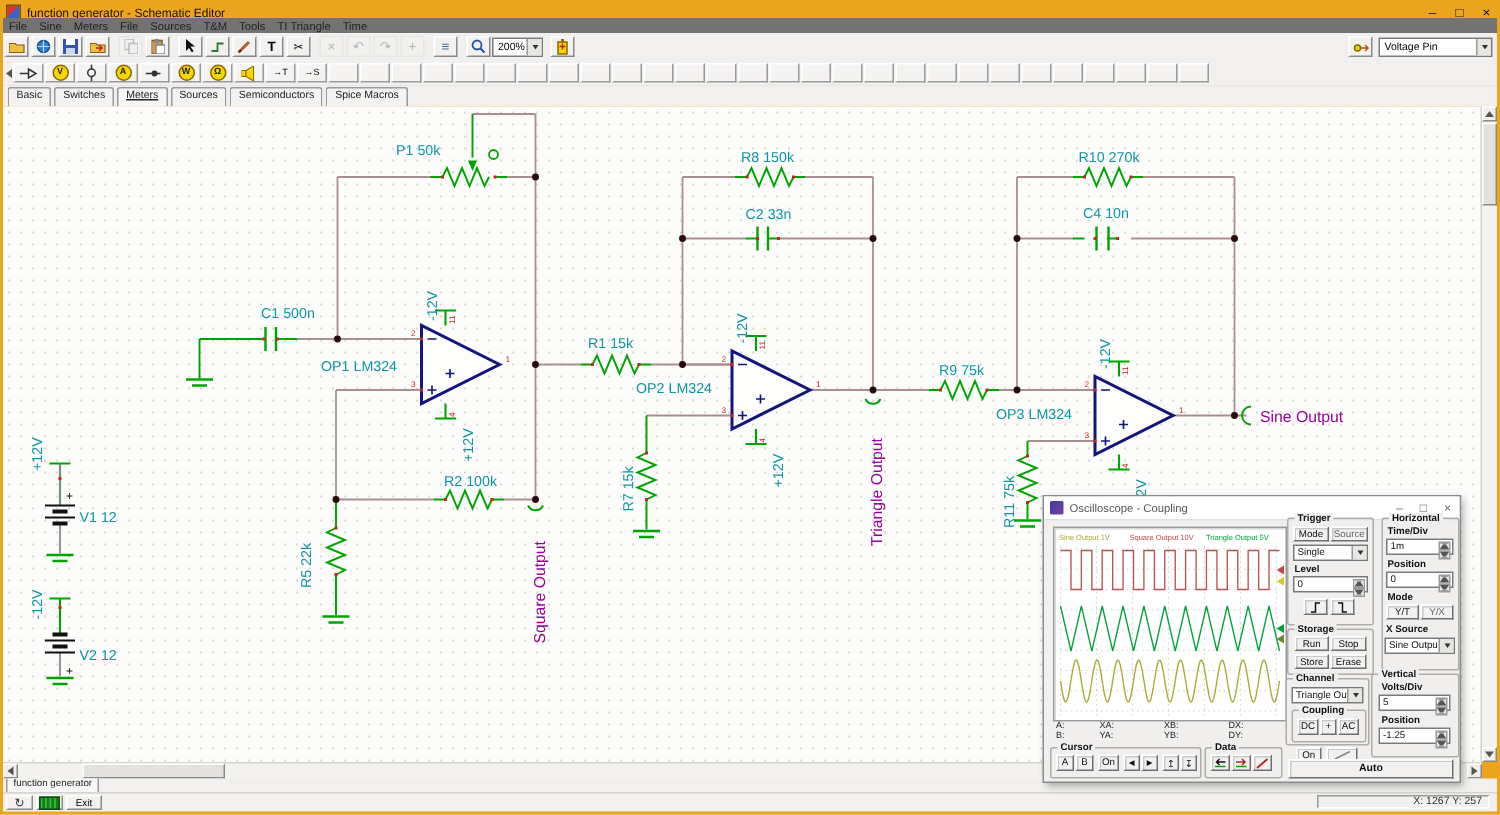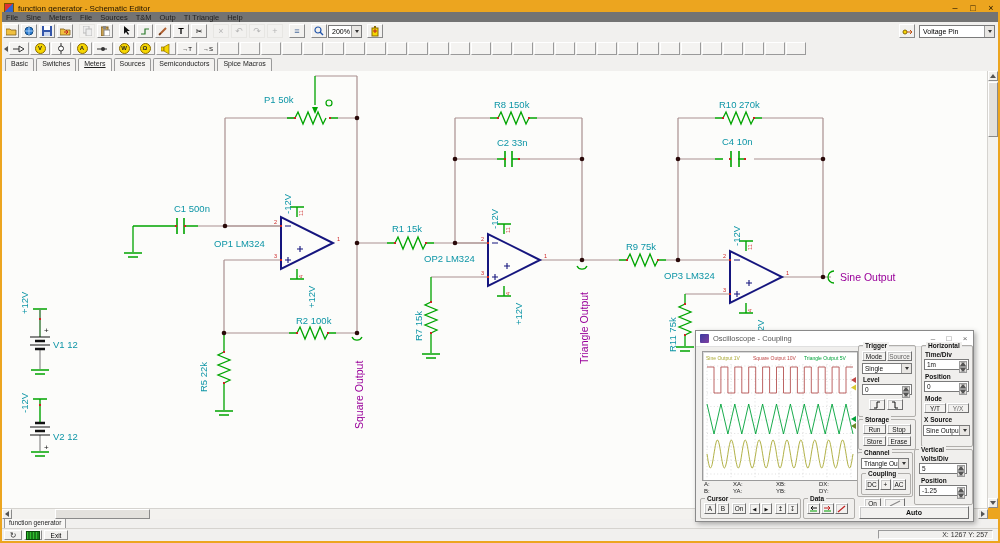--- a/index.html
+++ b/index.html
@@ -77,23 +77,23 @@
     </div>
   </div>
 
   <div class="menubar row">
     <span>File</span>
     <span>Sine</span>
     <span>Meters</span>
     <span>File</span>
     <span>Sources</span>
     <span>T&amp;M</span>
-    <span>Outp</span>
+    <span>Tools</span>
     <span>TI Triangle</span>
-    <span>Help</span>
+    <span>Time</span>
   </div>
 
   <div class="toolbar1 row">
     <div class="tb">
         <svg width="11" height="9">
           <path d="M0,2 h4 l1,1 h5 v5 h-10 z" fill="#f0c040" stroke="#806020" stroke-width="0.8"></path>
         </svg>
       </div>
     <div class="tb">
         <svg width="10" height="10">

